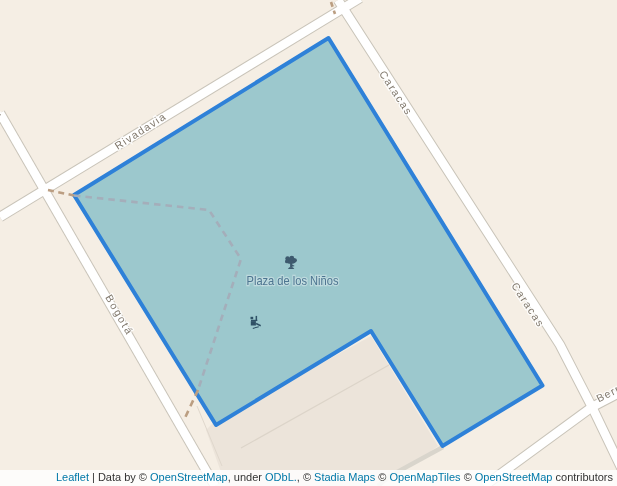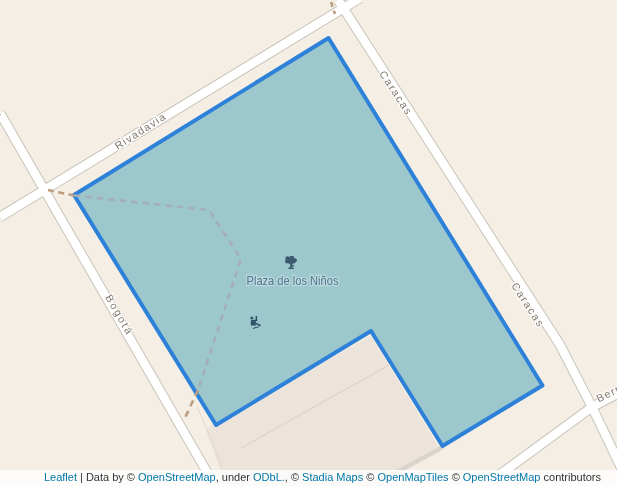--- a/index.html
+++ b/index.html
@@ -1,18 +1,18 @@
 <!DOCTYPE html>
 <html><head>
 <meta charset="utf-8">
 <style>
 html,body{margin:0;padding:0;}
 #map{position:relative;width:617px;height:486px;overflow:hidden;background:#fde047;font-family:"Liberation Sans",sans-serif;}
 #attr{position:absolute;left:0;bottom:0;width:617px;height:16px;background:rgba(255,255,255,0.82);font-size:11px;line-height:15px;color:#333;text-align:right;padding:0;box-sizing:border-box;}
-#attr .inner{padding-right:16px;}
+#attr .inner{padding-right:4px;}
 #attr a{color:#0078A8;text-decoration:none;}
 </style>
 </head>
 <body>
 
 <div id="map">
 <svg width="617" height="486" viewBox="0 0 617 486">
 
   <rect x="0" y="0" width="617" height="486" fill="#f5eee4"></rect>
 

